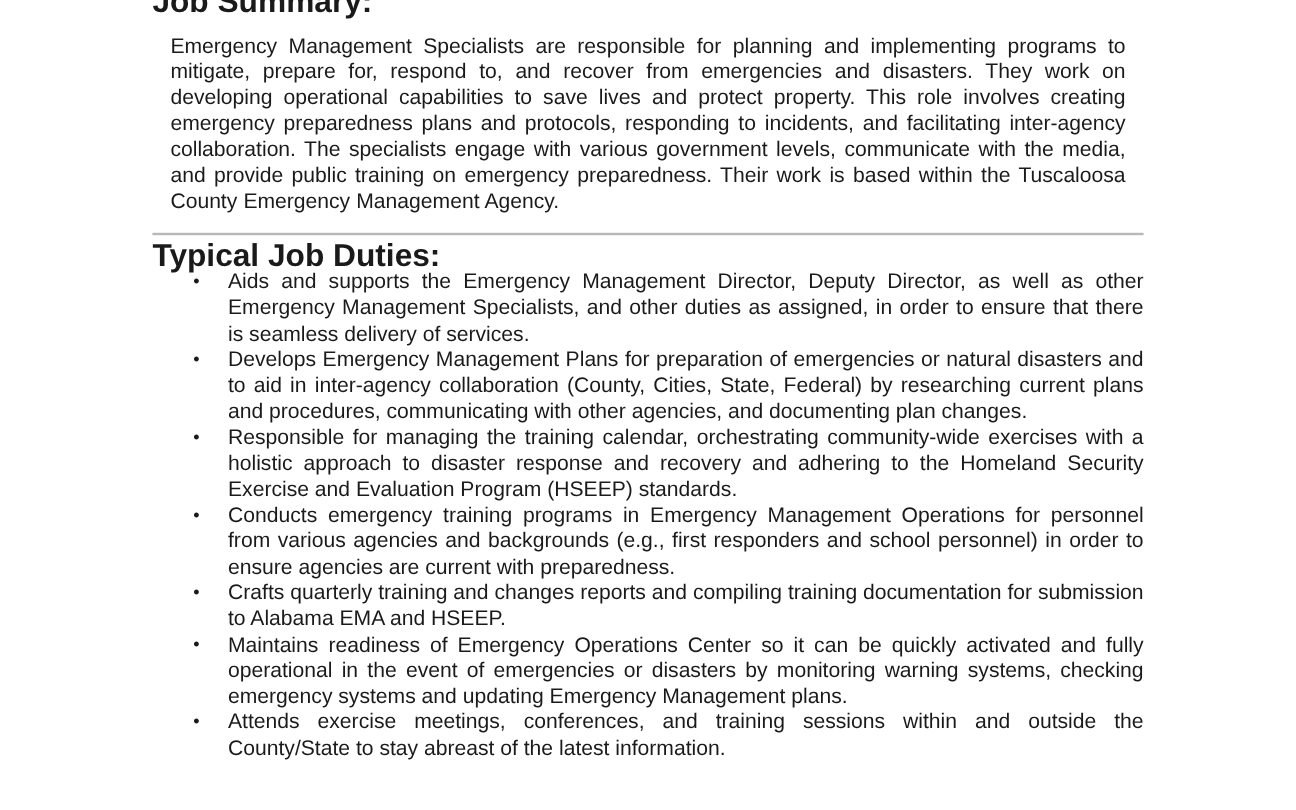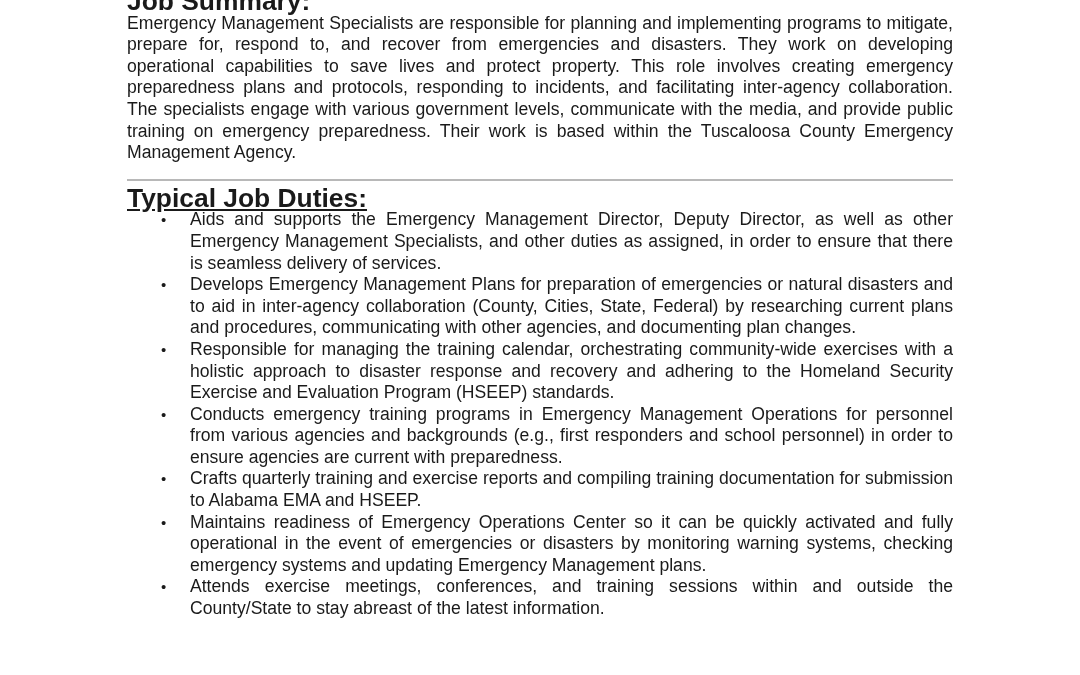--- a/index.html
+++ b/index.html
@@ -22,34 +22,33 @@
       width: 826px;
       font-size: 17.6px;
       line-height: 21.6px;
     }
     .section-heading {
       font-weight: bold;
       margin: 0;
       padding: 0;
     }
     .summary-text {
-      margin: 0;
+      margin: 15px;
       text-align: justify;
       text-align-last: left;
       word-spacing: 0.2px;
     }
     .divider {
       height: 0;
       border: none;
       border-top: 2px solid #b8b8b8;
       margin: 15px 0 7px 0;
     }
     .duties-heading {
       margin-top: 0;
-      text-decoration: underline;
     }
     .duties-list {
       list-style: none;
       margin: 0;
       padding: 0 0 0 63px;
     }
     .duty-item {
       position: relative;
       text-align: justify;
       text-align-last: left;
@@ -88,21 +87,21 @@
       <li class="duty-item">
         <span class="bullet">•</span>
         <span>Responsible for managing the training calendar, orchestrating community-wide exercises with a holistic approach to disaster response and recovery and adhering to the Homeland Security Exercise and Evaluation Program (HSEEP) standards.</span>
       </li>
       <li class="duty-item">
         <span class="bullet">•</span>
         <span>Conducts emergency training programs in Emergency Management Operations for personnel from various agencies and backgrounds (e.g., first responders and school personnel) in order to ensure agencies are current with preparedness.</span>
       </li>
       <li class="duty-item">
         <span class="bullet">•</span>
-        <span>Crafts quarterly training and exercise reports and compiling training documentation for submission to Alabama EMA and HSEEP.</span>
+        <span>Crafts quarterly training and changes reports and compiling training documentation for submission to Alabama EMA and HSEEP.</span>
       </li>
       <li class="duty-item">
         <span class="bullet">•</span>
         <span>Maintains readiness of Emergency Operations Center so it can be quickly activated and fully operational in the event of emergencies or disasters by monitoring warning systems, checking emergency systems and updating Emergency Management plans.</span>
       </li>
       <li class="duty-item">
         <span class="bullet">•</span>
         <span>Attends exercise meetings, conferences, and training sessions within and outside the County/State to stay abreast of the latest information.</span>
       </li>
     </ul>

